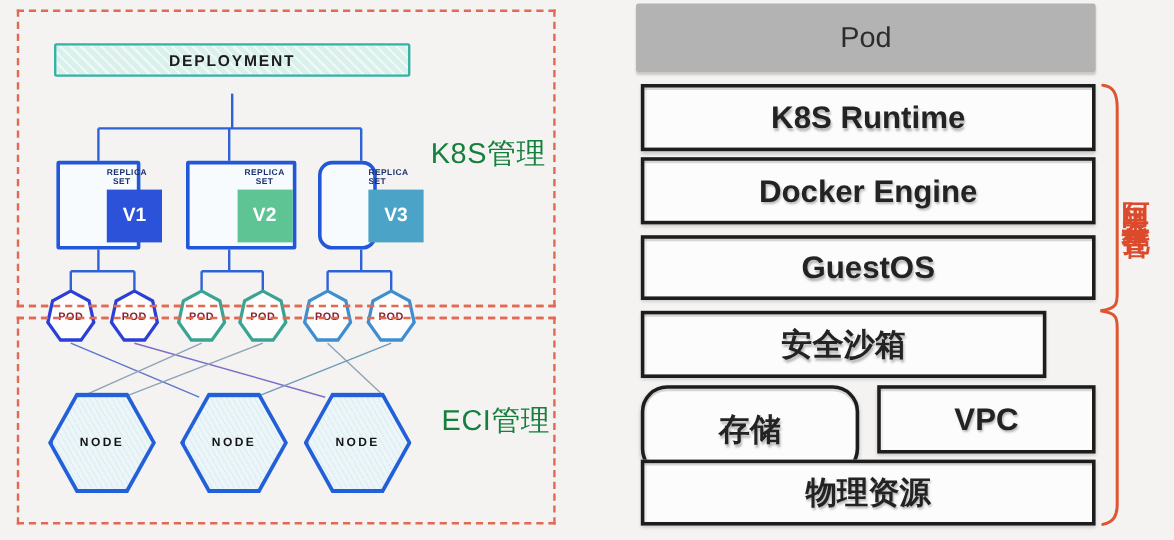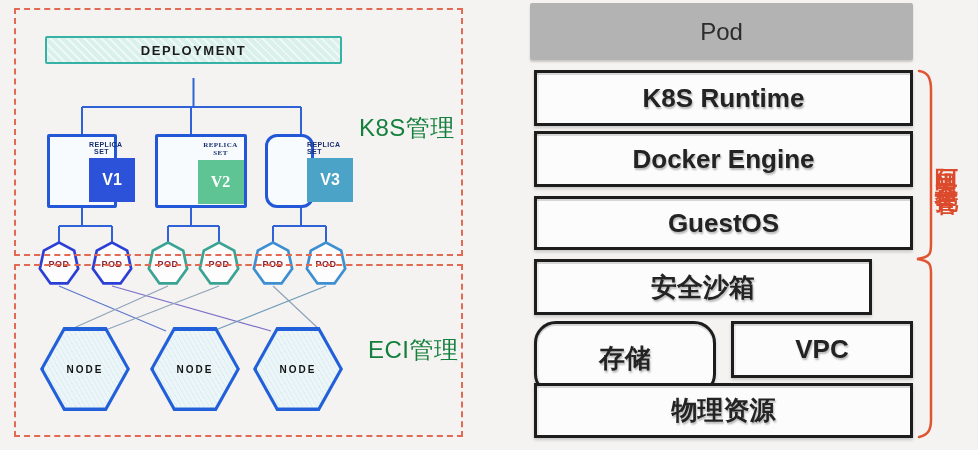--- a/index.html
+++ b/index.html
@@ -53,21 +53,21 @@
     position: absolute;
     top: 134px; height: 74px;
     border: 3px solid #2257d8;
     border-radius: 2px;
     background: #f7fbfd;
     z-index: 2;
     text-align: center;
     padding-left: 39px;
   }
   #replica-1 { left: 47px;  width: 70px; }
-  #replica-2 { left: 155px; width: 92px; font-family: Liberation Serif, serif; }
+  #replica-2 { left: 155px; width: 92px; }
   #replica-3 { left: 265px; width: 49px; border-radius: 12px; }
   .replica-title {
     display: block;
     margin-top: 4px;
     font-size: 7px; font-weight: bold; color: #1a2f6e; letter-spacing: 0.4px;
   }
   .version-square {
     width: 46px; height: 44px;
     margin: 3px auto 0 auto;
     display: flex; align-items: center; justify-content: center;

